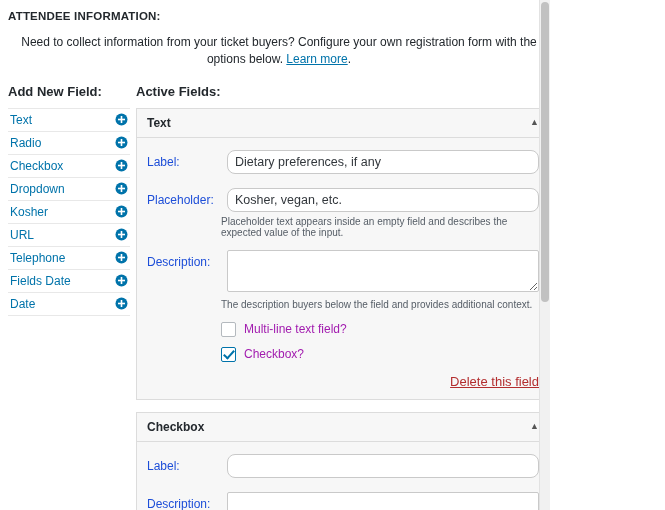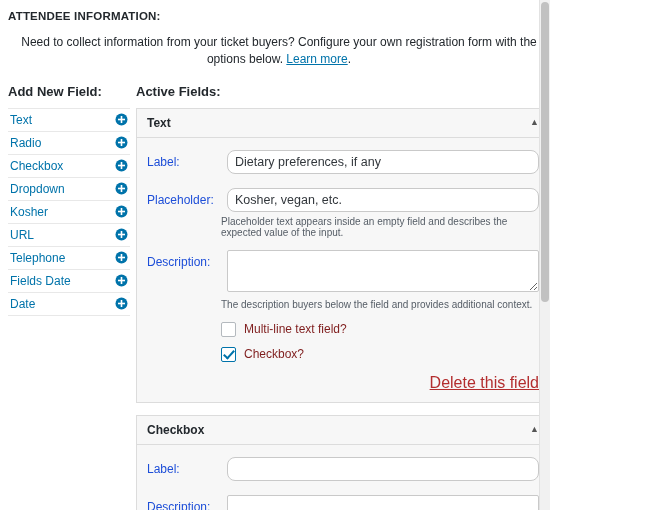--- a/index.html
+++ b/index.html
@@ -191,30 +191,30 @@
     left: 4px;
     top: 0px;
     width: 4px;
     height: 9px;
     border: solid #0073aa;
     border-width: 0 2px 2px 0;
     transform: rotate(42deg);
   }
   .check-label {
     font-size: 12px;
-    color: #7f1d1d;
+    color: #a21caf;
     cursor: pointer;
   }
   .delete-row {
     text-align: right;
     padding-top: 2px;
   }
   .delete-link {
     color: #b32d2e;
-    font-size: 16px;
+    font-size: 13px;
     text-decoration: underline;
     cursor: pointer;
   }
   .scrollbar-track {
     position: absolute;
     top: 0;
     right: 0;
     width: 10px;
     height: 510px;
     background: #f1f1f1;

